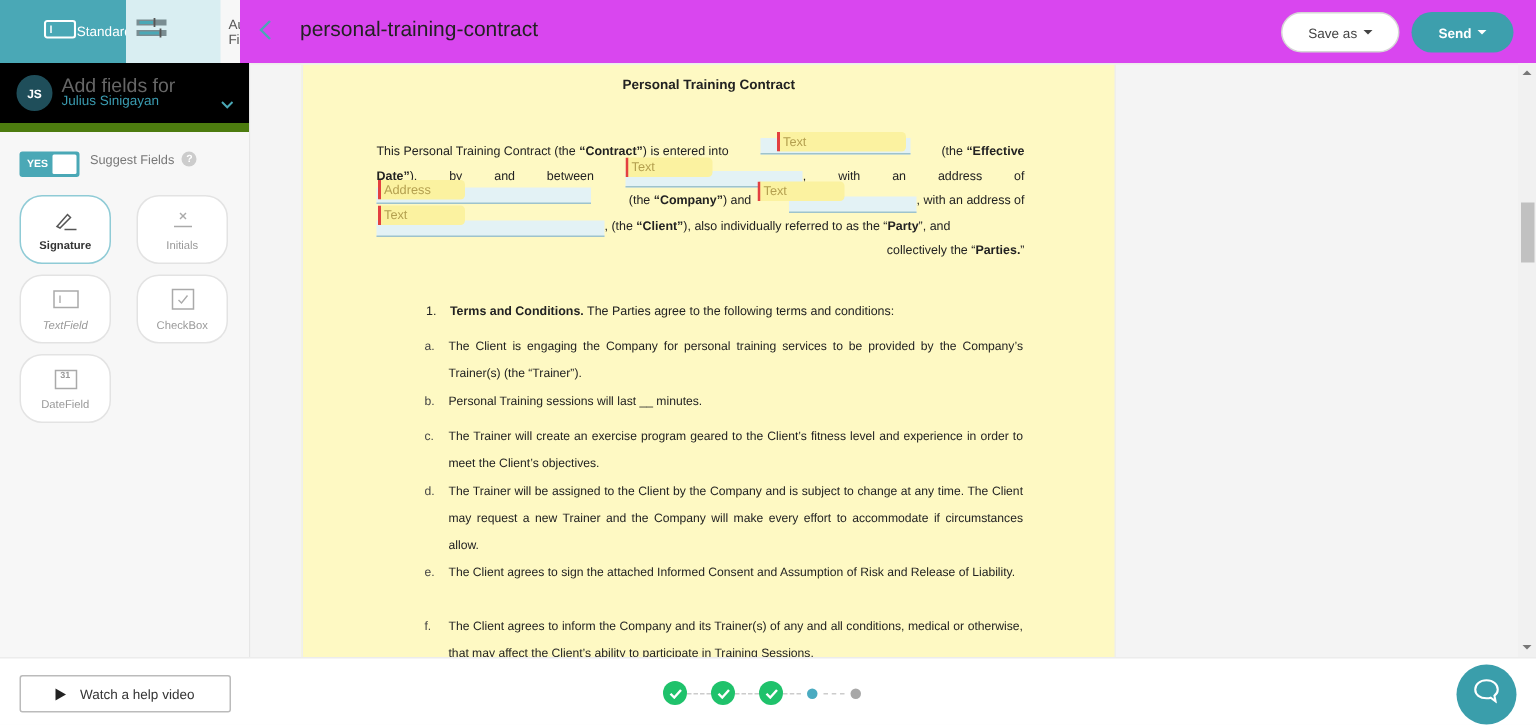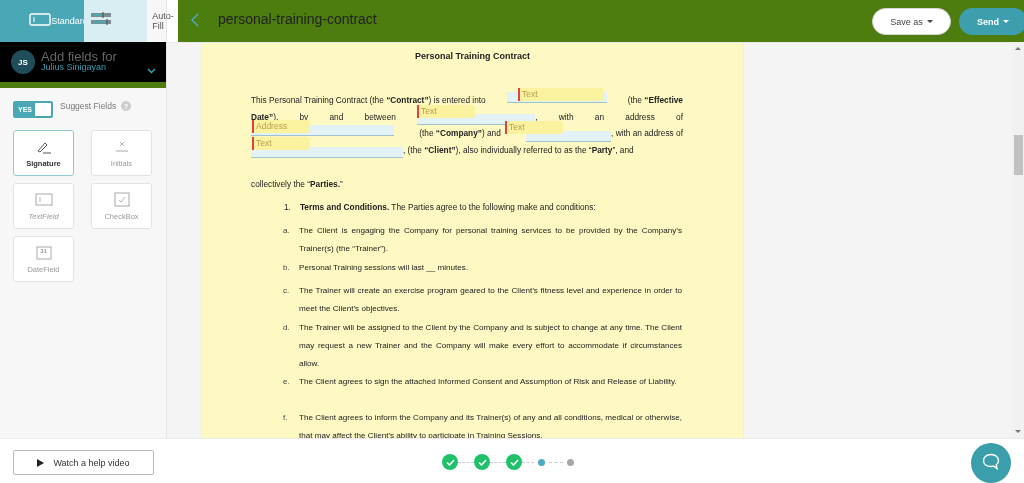--- a/index.html
+++ b/index.html
@@ -20,26 +20,26 @@
   .chev { position: absolute; right: 10px; top: 18px; }
 
   .suggest { display: flex; align-items: flex-start; margin: 13px 0 0 13px; height: 18px; }
   .toggle { width: 40px; height: 17px; background: #4aa8b6; border-radius: 2px; display: flex; align-items: center; padding: 2px; }
   .toggle-yes { color: #fff; font-size: 7px; font-weight: bold; width: 20px; text-align: center; }
   .toggle-knob { width: 16px; height: 13px; background: #fff; border-radius: 1px; }
   .suggest-label { font-size: 8.5px; color: #777; margin-left: 7px; }
   .help-dot { width: 10px; height: 10px; border-radius: 50%; background: #ccc; color: #fff; font-size: 7px; font-weight: bold; display: inline-flex; align-items: center; justify-content: center; margin-left: 5px; }
 
   .fields { position: absolute; left: 13px; top: 130px; width: 142px; }
-  .field { position: absolute; width: 61px; height: 46px; background: #fff; border: 1px solid #e3e3e3; border-radius: 3px; display: flex; flex-direction: column; align-items: center; justify-content: center; font-size: 7.5px; color: #999; cursor: pointer; }
+  .field { position: absolute; width: 61px; height: 46px; background: #fff; border: 1px solid #e3e3e3; border-radius: 15px; display: flex; flex-direction: column; align-items: center; justify-content: center; font-size: 7.5px; color: #999; cursor: pointer; }
   .field.selected { border: 1px solid #8fcbd6; color: #333; font-weight: bold; }
   .field .ico { height: 16px; margin-bottom: 4px; display: flex; align-items: center; justify-content: center; }
 
   
-  .header { position: absolute; left: 178px; top: 0; right: 0; height: 42px; background: #4d7c0f; text-align: center; }
+  .header { position: absolute; left: 160px; top: 0; right: 0; height: 42px; background: #d946ef; text-align: center; }
   .back { position: absolute; left: 12px; top: 12px; cursor: pointer; }
   .doc-title { position: absolute; left: 40px; top: 11px; font-size: 14px; color: #222; }
   .btn-saveas { position: absolute; left: 694px; top: 8px; width: 79px; height: 27px; border: 1px solid #d6d6d6; border-radius: 14px; background: #fff; font-size: 9px; color: #444; display: flex; align-items: center; justify-content: center; cursor: pointer; }
   .btn-send { position: absolute; left: 781px; top: 8px; width: 68px; height: 27px; border-radius: 14px; background: #3d9fad; color: #fff; font-size: 9px; font-weight: bold; display: flex; align-items: center; justify-content: center; cursor: pointer; }
   .caret { display: inline-block; margin-left: 4px; width: 0; height: 0; border-left: 3px solid transparent; border-right: 3px solid transparent; border-top: 3px solid currentColor; vertical-align: middle; }
 
   
   .canvas { position: absolute; left: 167px; top: 42px; width: 845px; height: 396px; background: #f4f4f4; overflow: hidden; border-top: 1px solid #ececec; }
   .page { position: absolute; left: 34px; top: 0; width: 543px; height: 420px; background: #fef9c3; border-left: 1px solid #eee; border-right: 1px solid #eee; }
   .page-title { position: absolute; top: 8px; left: 0; width: 100%; text-align: center; font-size: 9px; font-weight: bold; color: #222; }
@@ -209,33 +209,33 @@
         <span>of</span>
       </div>
       <div class="line">
         <span class="blank" style="width:143px;"></span>
         <span><span>(the </span><b>“Company”</b><span>) and</span></span>
         <span><span class="blank" style="width:85px;"></span><span>, with an address of</span></span>
       </div>
       <div class="line">
         <span><span class="blank" style="width:152px;"></span><span>, (the </span><b>“Client”</b><span>), also individually referred to as the “</span><b>Party</b><span>”, and</span></span>
       </div>
-      <div class="line" style="justify-content:flex-start;margin-top:18px;">
+      <div class="line" style="justify-content:flex-end;">
         <span><span>collectively the “</span><b>Parties.</b><span>”</span></span>
       </div>
     </div>
 
     <div class="ftag" style="left:316px;top:45px;width:86px;">Text</div>
     <div class="ftag" style="left:215px;top:62px;width:58px;">Text</div>
     <div class="ftag" style="left:50px;top:77px;width:58px;">Address</div>
     <div class="ftag" style="left:303px;top:78px;width:58px;">Text</div>
     <div class="ftag" style="left:50px;top:94px;width:58px;">Text</div>
 
     <div class="section">
-      <span style="margin-right:9px;">1.</span><b>Terms and Conditions.</b><span> The Parties agree to the following make and conditions:</span>
+      <span style="margin-right:9px;">1.</span><b>Terms and Conditions.</b><span> The Parties agree to the following terms and conditions:</span>
     </div>
 
     <div class="item" style="top:179px;">
       <span class="lbl">a.</span>
       <span>The Client is engaging the Company for personal training services to be provided by the Company’s Trainer(s) (the “Trainer”).</span>
     </div>
     <div class="item" style="top:216px;">
       <span class="lbl">b.</span>
       <span>Personal Training sessions will last __ minutes.</span>
     </div>

